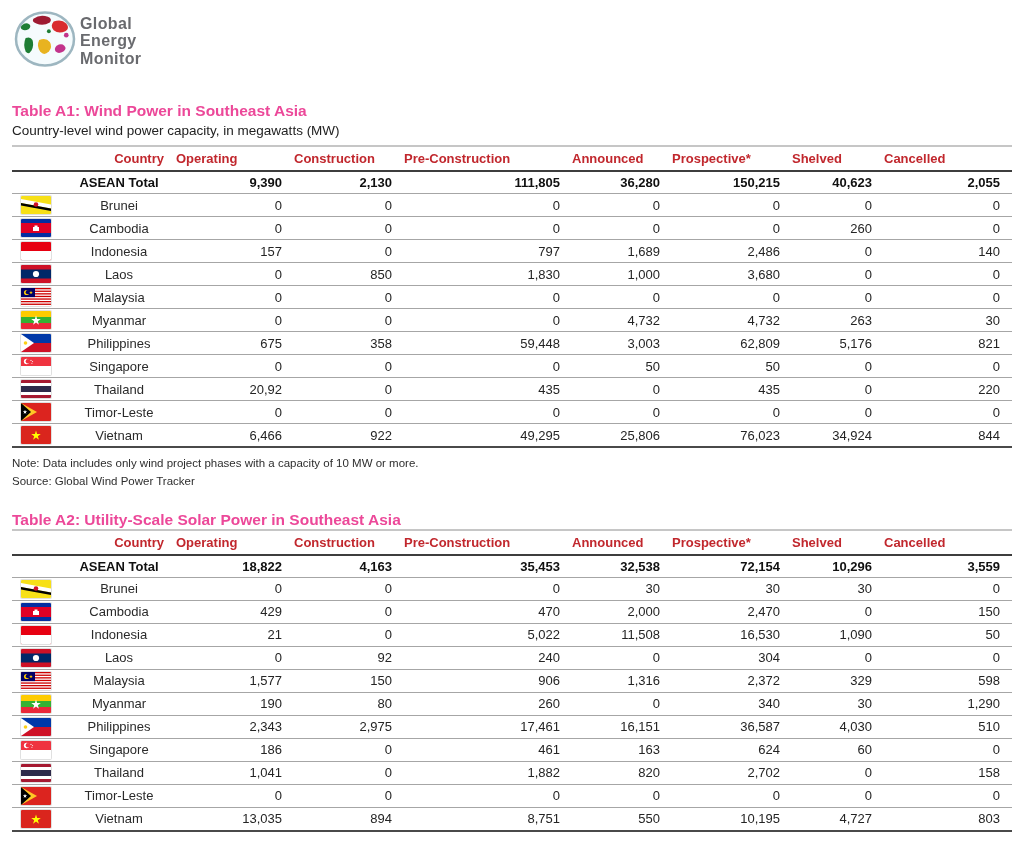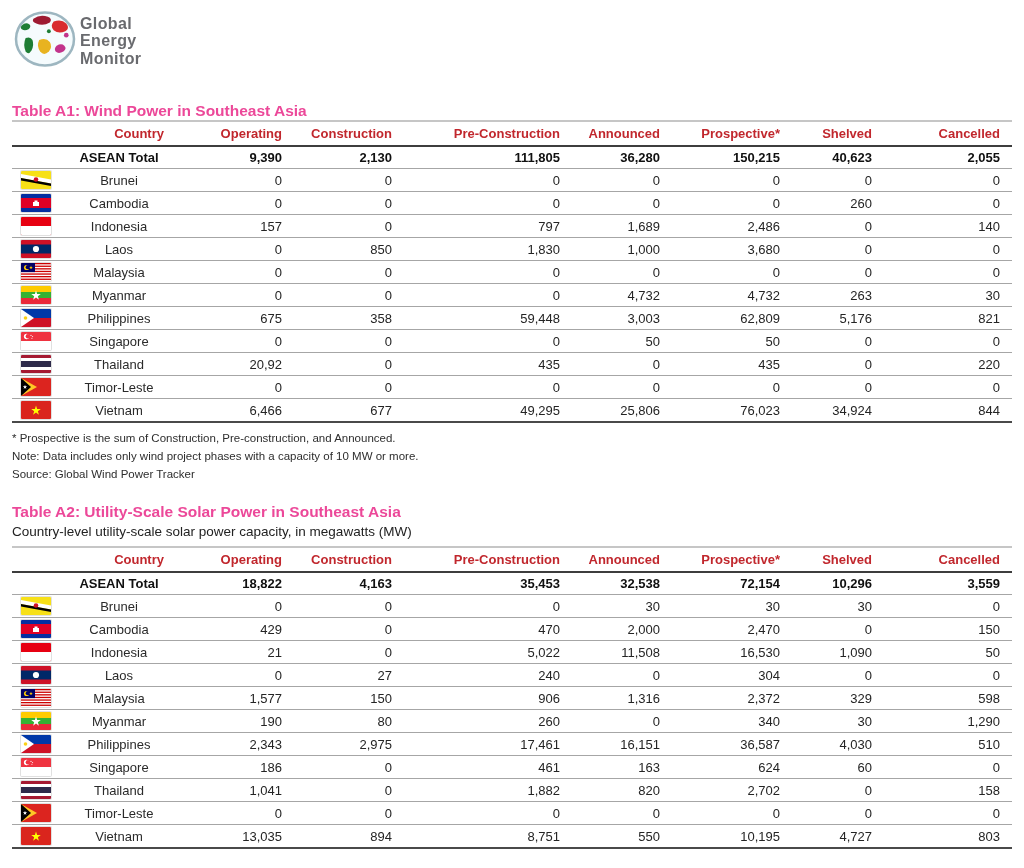--- a/index.html
+++ b/index.html
@@ -17,21 +17,21 @@
   .logo-text { color: #696a6e; font-size: 16px; font-weight: 700; line-height: 1.08; letter-spacing: 0.4px; }
   .main-title { position: absolute; left: 552px; top: 16px; font-size: 22px; font-weight: 700; line-height: 31px; color: #0d0d0d; }
 
   
   .tbl-heading { font-size: 15.5px; font-weight: 700; color: #ec4899; margin-top: 8px; }
   .tbl-sub { font-size: 13.5px; color: #222; margin: 3px 0 7px 0; }
 
   
   table.data { width: 1000px; border-collapse: collapse; table-layout: fixed; }
   table.data thead th {
-    font-size: 13px; font-weight: 700; text-align: right;
+    font-size: 13px; font-weight: 700; text-align: left;
     padding: 4px 12px 4px 0;
     border-top: 2px solid #c6c6c6;
     border-bottom: 2px solid #3d3d3d;
     white-space: nowrap;
   }
   table.data thead th.country-h { text-align: right; padding-left: 0; }
   table.data td {
     font-size: 13px; text-align: right;
     padding: 3px 12px 3px 0;
     border-bottom: 1px solid #a6a6a6;
@@ -71,20 +71,21 @@
       <div class="logo-text">
         <div>Global</div>
         <div>Energy</div>
         <div>Monitor</div>
       </div>
     </div>
   </div>
 
   <div class="section-a1">
     <div class="tbl-heading">Table A1: Wind Power in Southeast Asia</div>
+    <div class="tbl-sub">Country-level wind power capacity, in megawatts (MW)</div>
     <table class="data" id="table-A1">
       <colgroup>
         <col style="width:62px">
           <col style="width:102px">
           <col style="width:118px">
           <col style="width:110px">
         <col style="width:168px">
           <col style="width:100px">
           <col style="width:120px">
           <col style="width:92px">
@@ -284,39 +285,37 @@
             <td>0</td>
             <td>0</td>
           </tr>
           <tr>
             <td class="flag-cell"><span class="flag-box"><svg width="30" height="18" viewBox="0 0 30 18">
                   <rect width="30" height="18" fill="#DA251D"></rect>
                   <path d="M0,-1 L0.2245,-0.309 0.951,-0.309 0.363,0.118 0.588,0.809 0,0.382 -0.588,0.809 -0.363,0.118 -0.951,-0.309 -0.2245,-0.309 Z" transform="translate(15,9.6) scale(5)" fill="#FFFF00"></path>
                 </svg></span></td>
             <td class="country-cell">Vietnam</td>
             <td>6,466</td>
-            <td>677</td>
+            <td>922</td>
             <td>49,295</td>
             <td>25,806</td>
             <td>76,023</td>
             <td>34,924</td>
             <td>844</td>
           </tr>
         </tbody>
     </table>
     <div class="notes">
-      <div>* Prospective is the sum of Construction, Pre-construction, and Announced.</div>
       <div>Note: Data includes only wind project phases with a capacity of 10 MW or more.</div>
       <div>Source: Global Wind Power Tracker</div>
     </div>
   </div>
 
   <div class="section-a2">
     <div class="tbl-heading">Table A2: Utility-Scale Solar Power in Southeast Asia</div>
-    <div class="tbl-sub">Country-level utility-scale solar power capacity, in megawatts (MW)</div>
     <table class="data" id="table-A2">
       <colgroup>
         <col style="width:62px">
           <col style="width:102px">
           <col style="width:118px">
           <col style="width:110px">
         <col style="width:168px">
           <col style="width:100px">
           <col style="width:120px">
           <col style="width:92px">
@@ -394,21 +393,21 @@
             <td>50</td>
           </tr>
           <tr>
             <td class="flag-cell"><span class="flag-box"><svg width="30" height="18" viewBox="0 0 30 18">
                   <rect width="30" height="18" fill="#CE1126"></rect>
                   <rect y="4.5" width="30" height="9" fill="#002868"></rect>
                   <circle cx="15" cy="9" r="3.1" fill="#fff"></circle>
                 </svg></span></td>
             <td class="country-cell">Laos</td>
             <td>0</td>
-            <td>27</td>
+            <td>92</td>
             <td>240</td>
             <td>0</td>
             <td>304</td>
             <td>0</td>
             <td>0</td>
           </tr>
           <tr>
             <td class="flag-cell"><span class="flag-box"><svg width="30" height="18" viewBox="0 0 30 18">
                   <rect width="30" height="18" fill="#fff"></rect>
                   <g fill="#CC0001">

